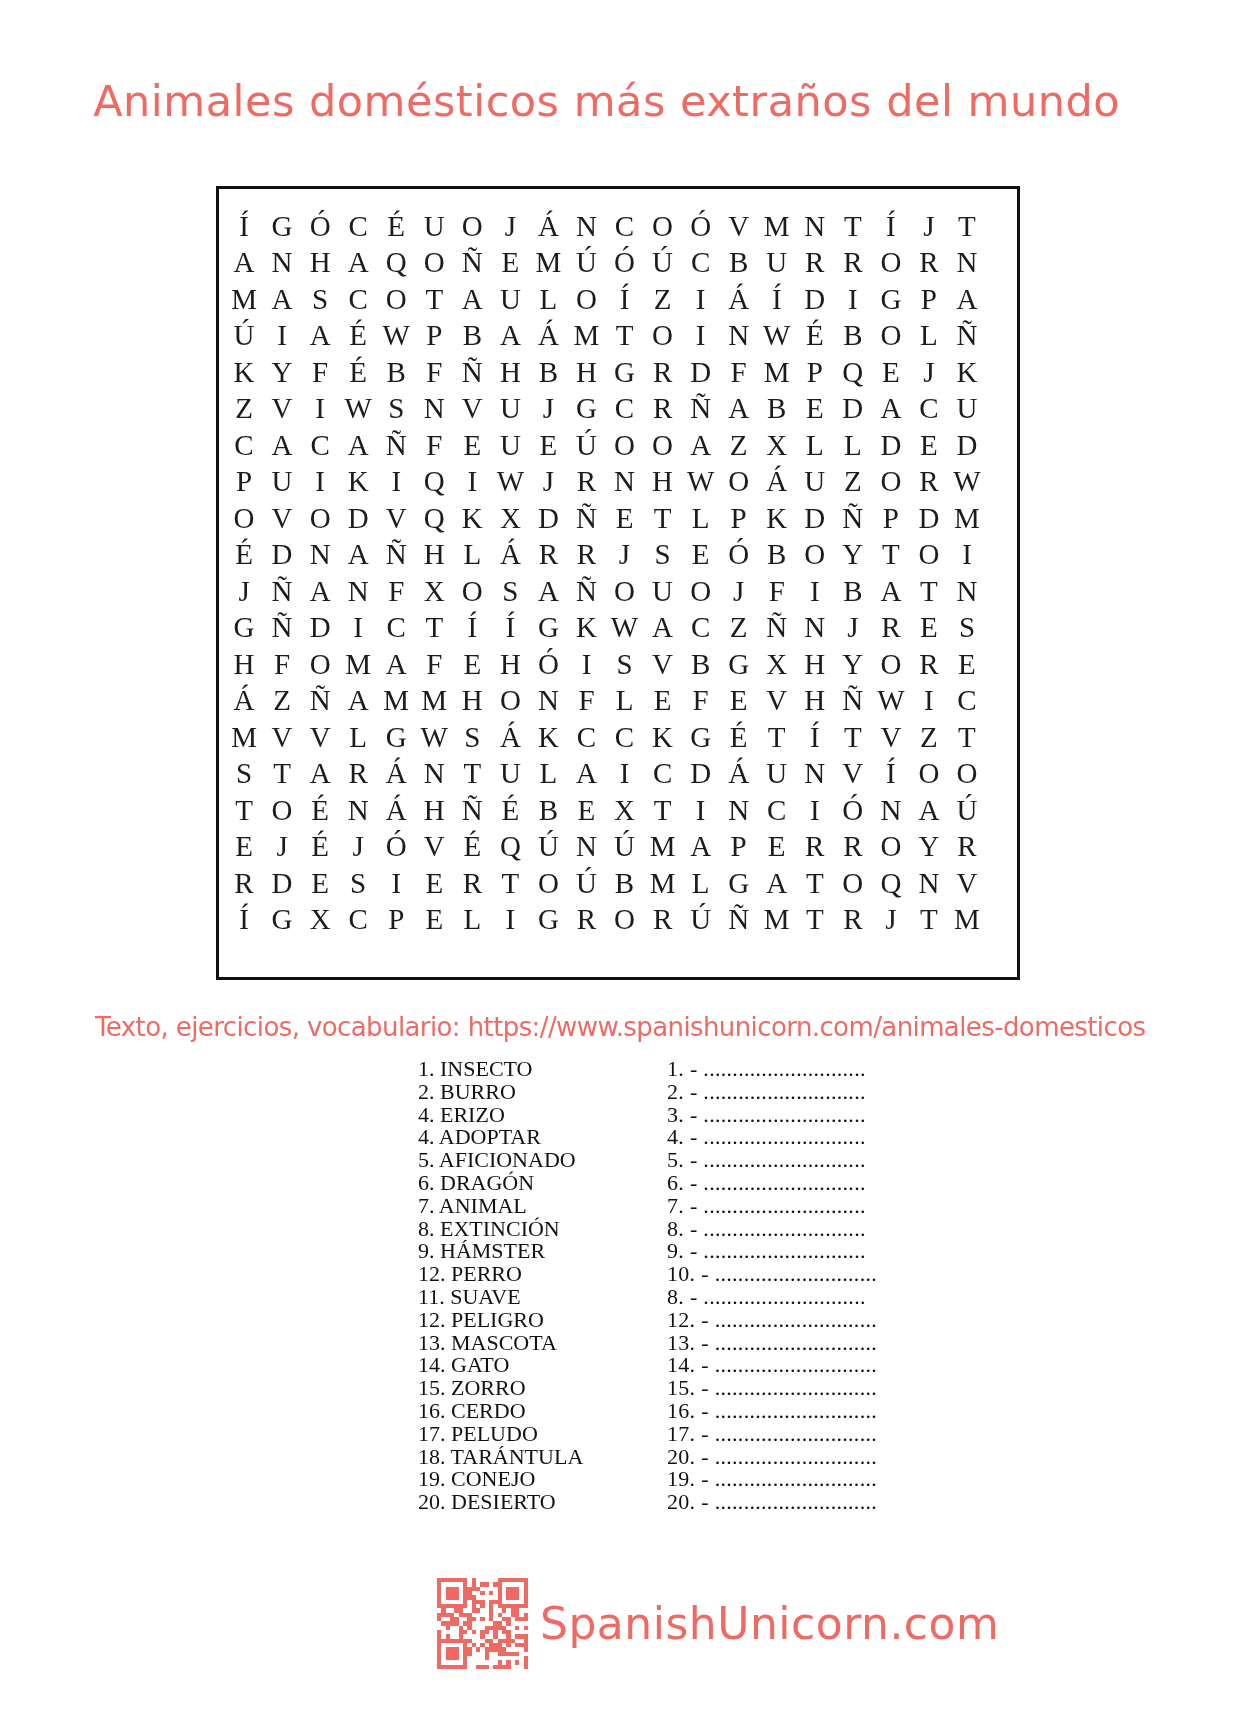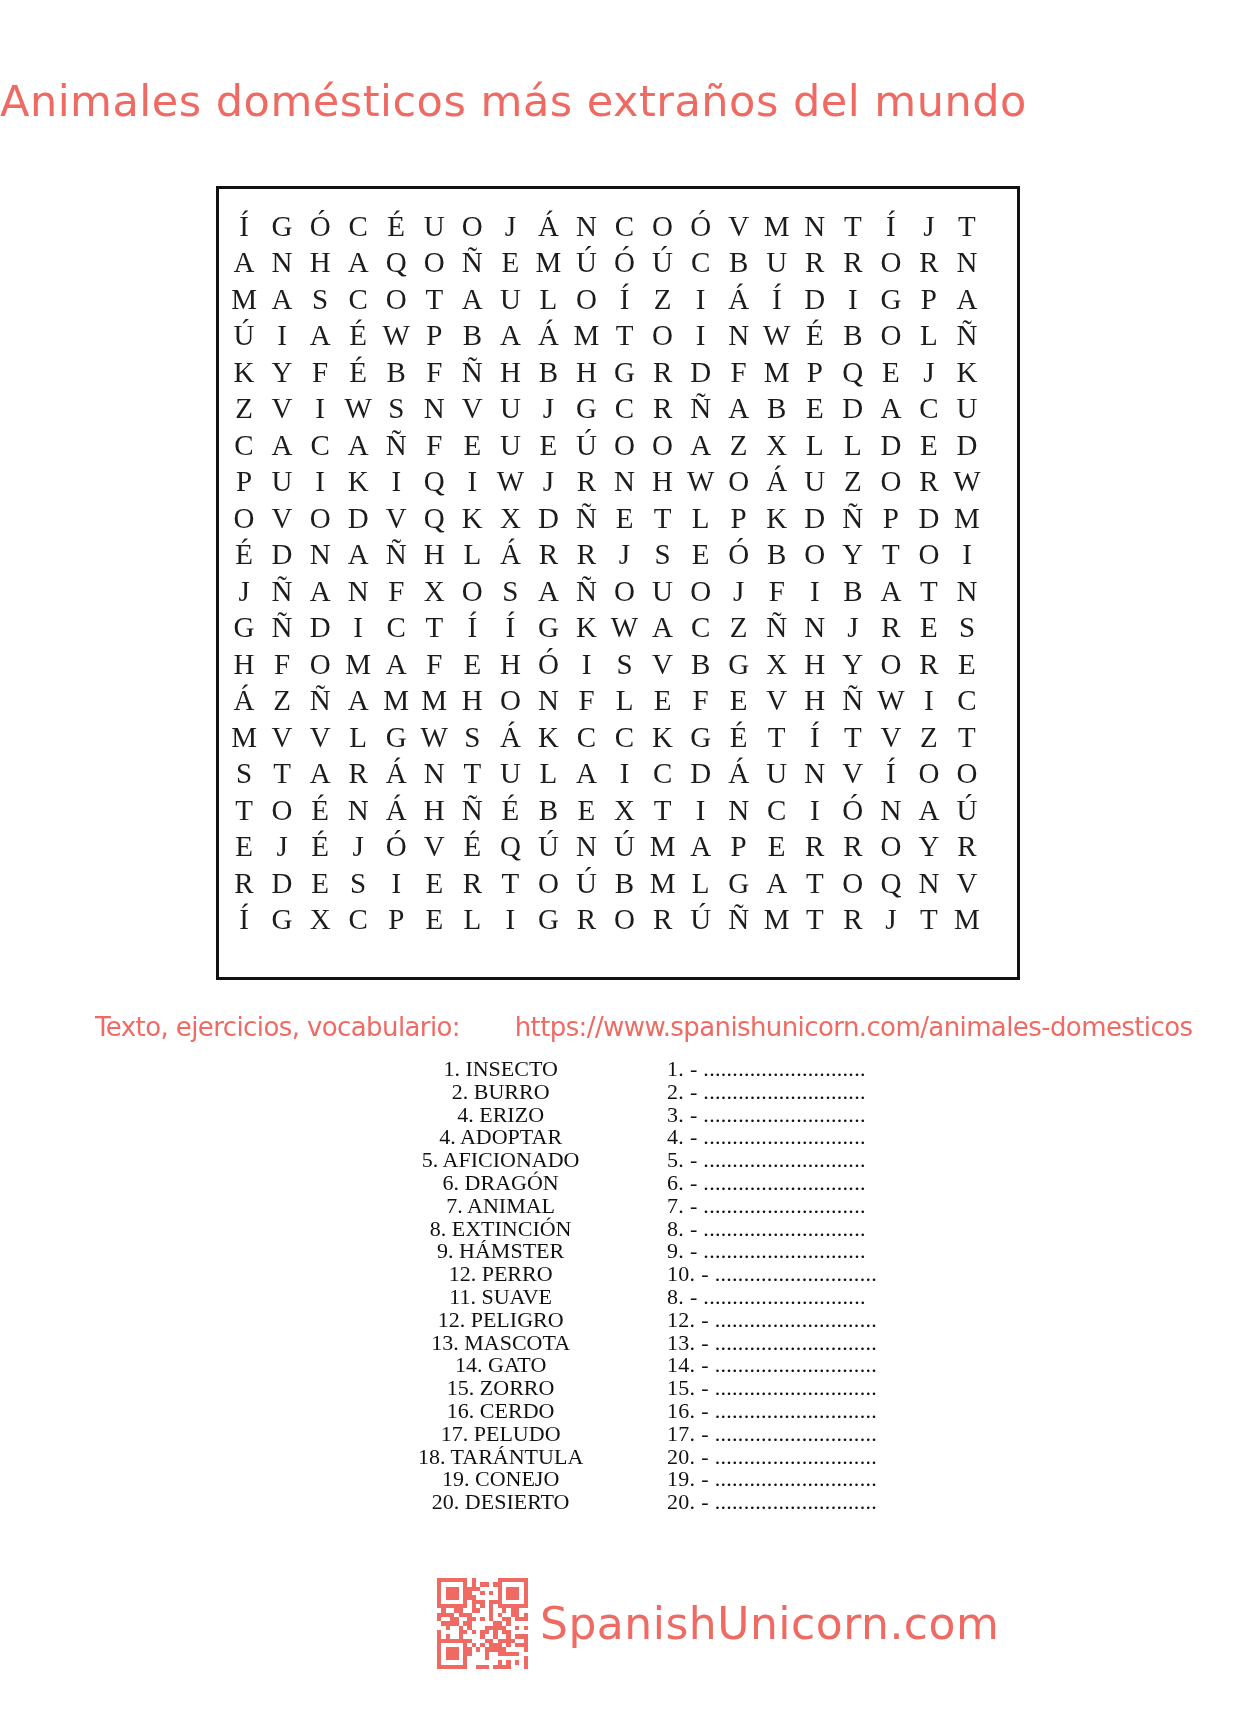--- a/index.html
+++ b/index.html
@@ -1,20 +1,20 @@
 <!DOCTYPE html>
 <html><head>
 <meta charset="utf-8">
 <style>
   html,body{margin:0;padding:0;background:#ffffff;}
   body{width:1254px;height:1710px;position:relative;font-family:"Liberation Serif",serif;}
 
   .title{
     position:absolute;top:76px;left:0;width:1120px;margin:0;
-    text-align:left;font-family:"DejaVu Sans",sans-serif;
+    text-align:right;font-family:"DejaVu Sans",sans-serif;
     font-size:43px;font-weight:normal;letter-spacing:0.5px;color:#ef6a62;
   }
 
   .grid-box{
     position:absolute;left:216px;top:186px;width:804px;height:794px;
     box-sizing:border-box;border:3px solid #111111;background:#ffffff;
   }
   .letter-grid{
     position:absolute;left:6px;top:19px;right:31px;bottom:39px;
     display:grid;grid-template-columns:repeat(20,1fr);grid-template-rows:repeat(20,1fr);
@@ -22,25 +22,25 @@
   .cell{
     display:flex;align-items:center;justify-content:center;
     font-family:"Liberation Serif",serif;font-size:29px;color:#1c1c1c;
   }
 
   .source-line{
     position:absolute;left:95px;top:1012px;margin:0;
     font-family:"DejaVu Sans",sans-serif;font-size:26px;letter-spacing:-0.6px;
     color:#ef6a62;white-space:nowrap;
   }
-  .source-line a{color:#ef6a62;text-decoration:none;margin-left:47px;}
+  .source-line a{color:#ef6a62;text-decoration:none;}
 
   .word-list{
     position:absolute;left:418px;top:1058px;
-    font-size:22px;line-height:22.8px;color:#111111;text-align:center;
+    font-size:22px;line-height:22.8px;color:#111111;
   }
   .answer-list{
     position:absolute;left:667px;top:1058px;
     font-size:22px;line-height:22.8px;color:#111111;
     letter-spacing:0.3px;
   }
   .wl-item,.ab-item{white-space:pre;}
 
   .qr{
     position:absolute;left:437px;top:1578px;width:91px;height:91px;

